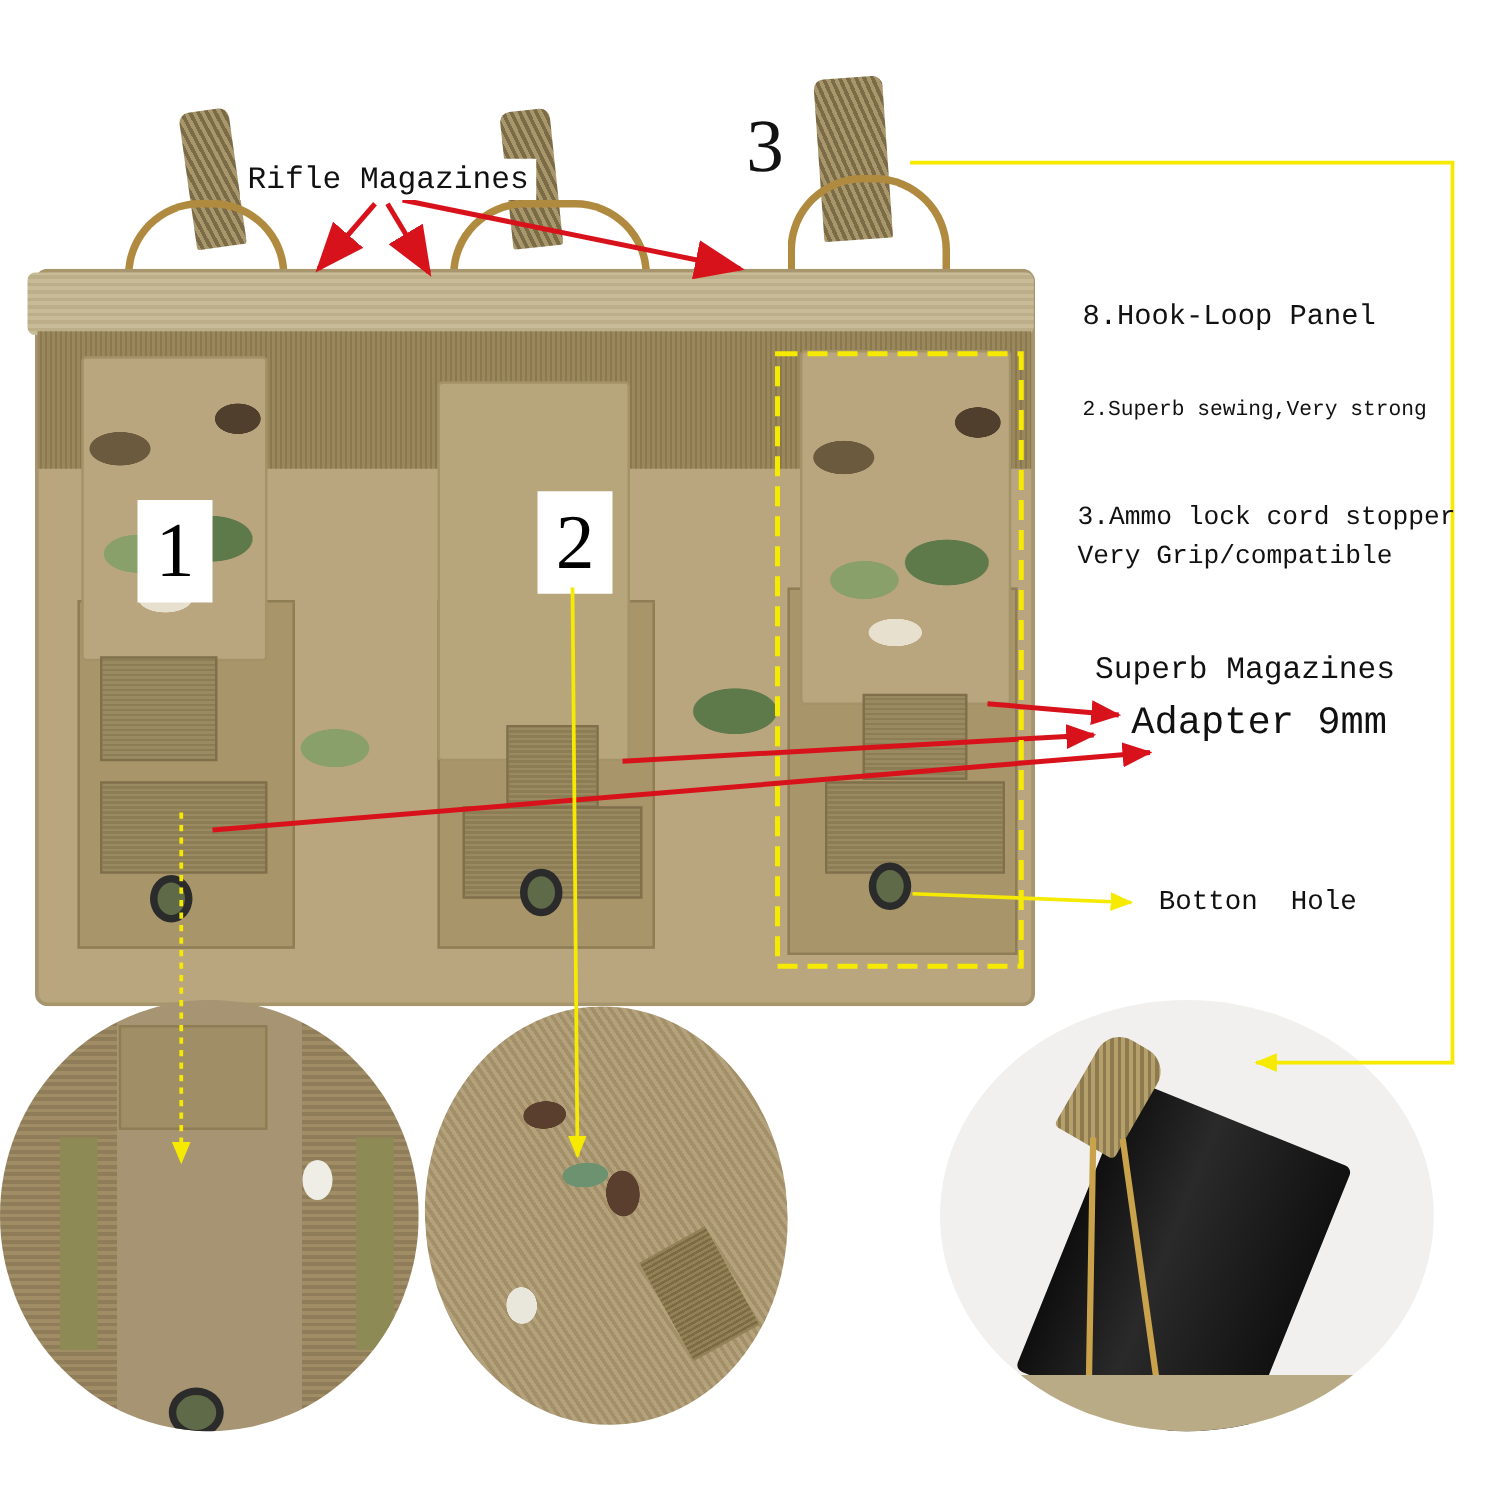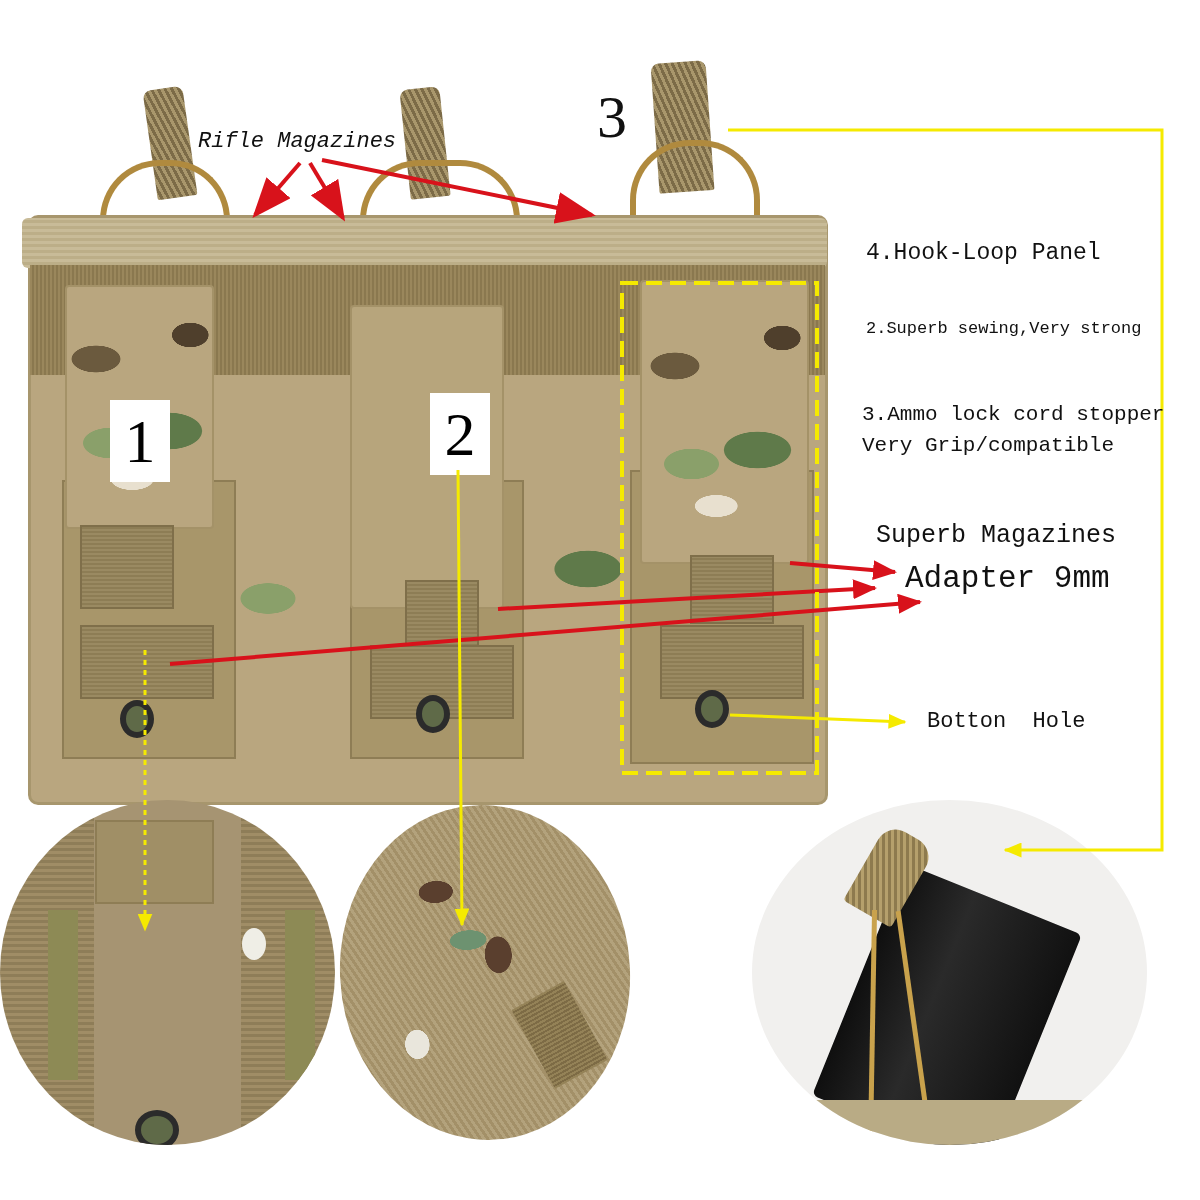--- a/index.html
+++ b/index.html
@@ -132,30 +132,30 @@
 
   <g fill="none" stroke="#f5ea00" stroke-width="3">
     <line x1="145" y1="650" x2="145" y2="930" stroke-dasharray="5 5" marker-end="url(#yelHead)"></line>
     <line x1="458" y1="470" x2="462" y2="925" marker-end="url(#yelHead)"></line>
     <polyline points="728,130 1162,130 1162,850 1005,850" marker-end="url(#yelHead)"></polyline>
     <line x1="730" y1="715" x2="905" y2="722" marker-end="url(#yelHead)"></line>
   </g>
 </svg>
 
 <div class="abs" style="left:192px;top:127px;background:#ffffff;padding:2px 6px;">
-  <span class="txt" style="font-size:22px;font-style:italic;">Rifle Magazines</span>
+  <span class="txt" style="font-size:25px;">Rifle Magazines</span>
 </div>
 
 <div class="abs" style="left:597px;top:82px;">
   <span class="txt" style="font-family:'Liberation Serif','DejaVu Serif',serif;font-size:60px;line-height:70px;">3</span>
 </div>
 
 <div class="abs" style="left:860px;top:240px;width:340px;">
   <div class="abs" style="left:6px;top:0px;">
-    <span class="txt" style="font-size:23px;">4.Hook-Loop Panel</span>
+    <span class="txt" style="font-size:23px;">8.Hook-Loop Panel</span>
   </div>
   <div class="abs" style="left:6px;top:79px;">
     <span class="txt" style="font-size:17px;">2.Superb sewing,Very strong</span>
   </div>
   <div class="abs" style="left:2px;top:163px;text-align:right;">
     <span class="txt" style="font-size:21px;">3.Ammo lock cord stopper</span>
   </div>
   <div class="abs" style="left:2px;top:194px;">
     <span class="txt" style="font-size:21px;">Very Grip/compatible</span>
   </div>

